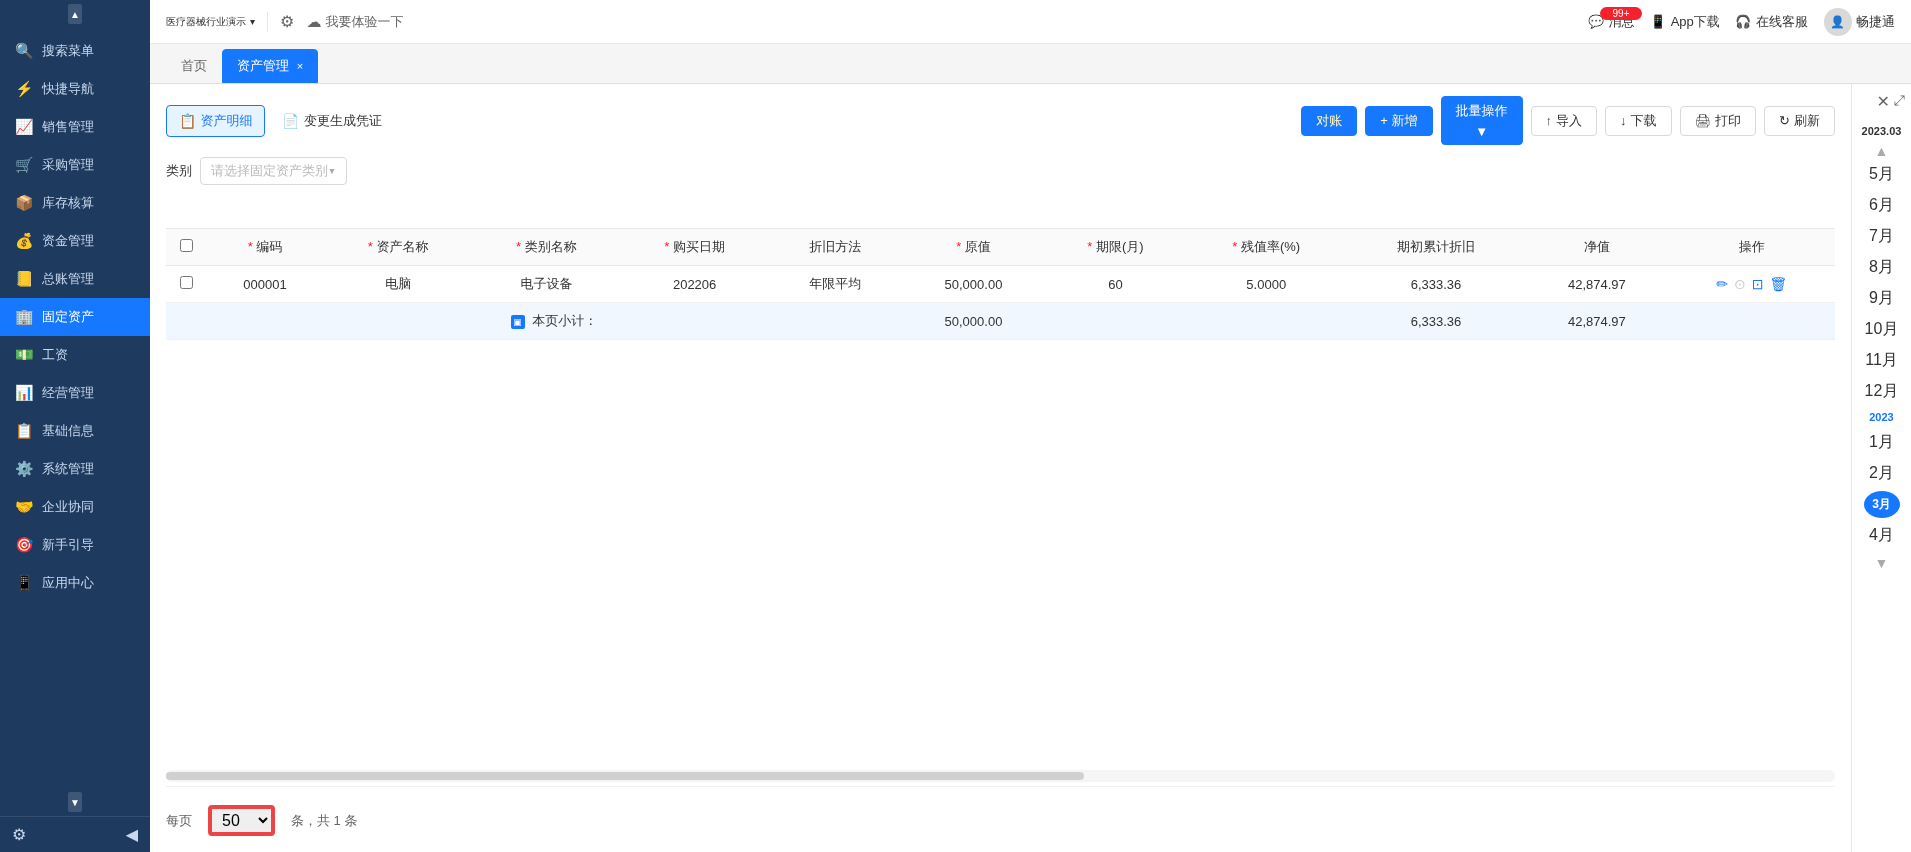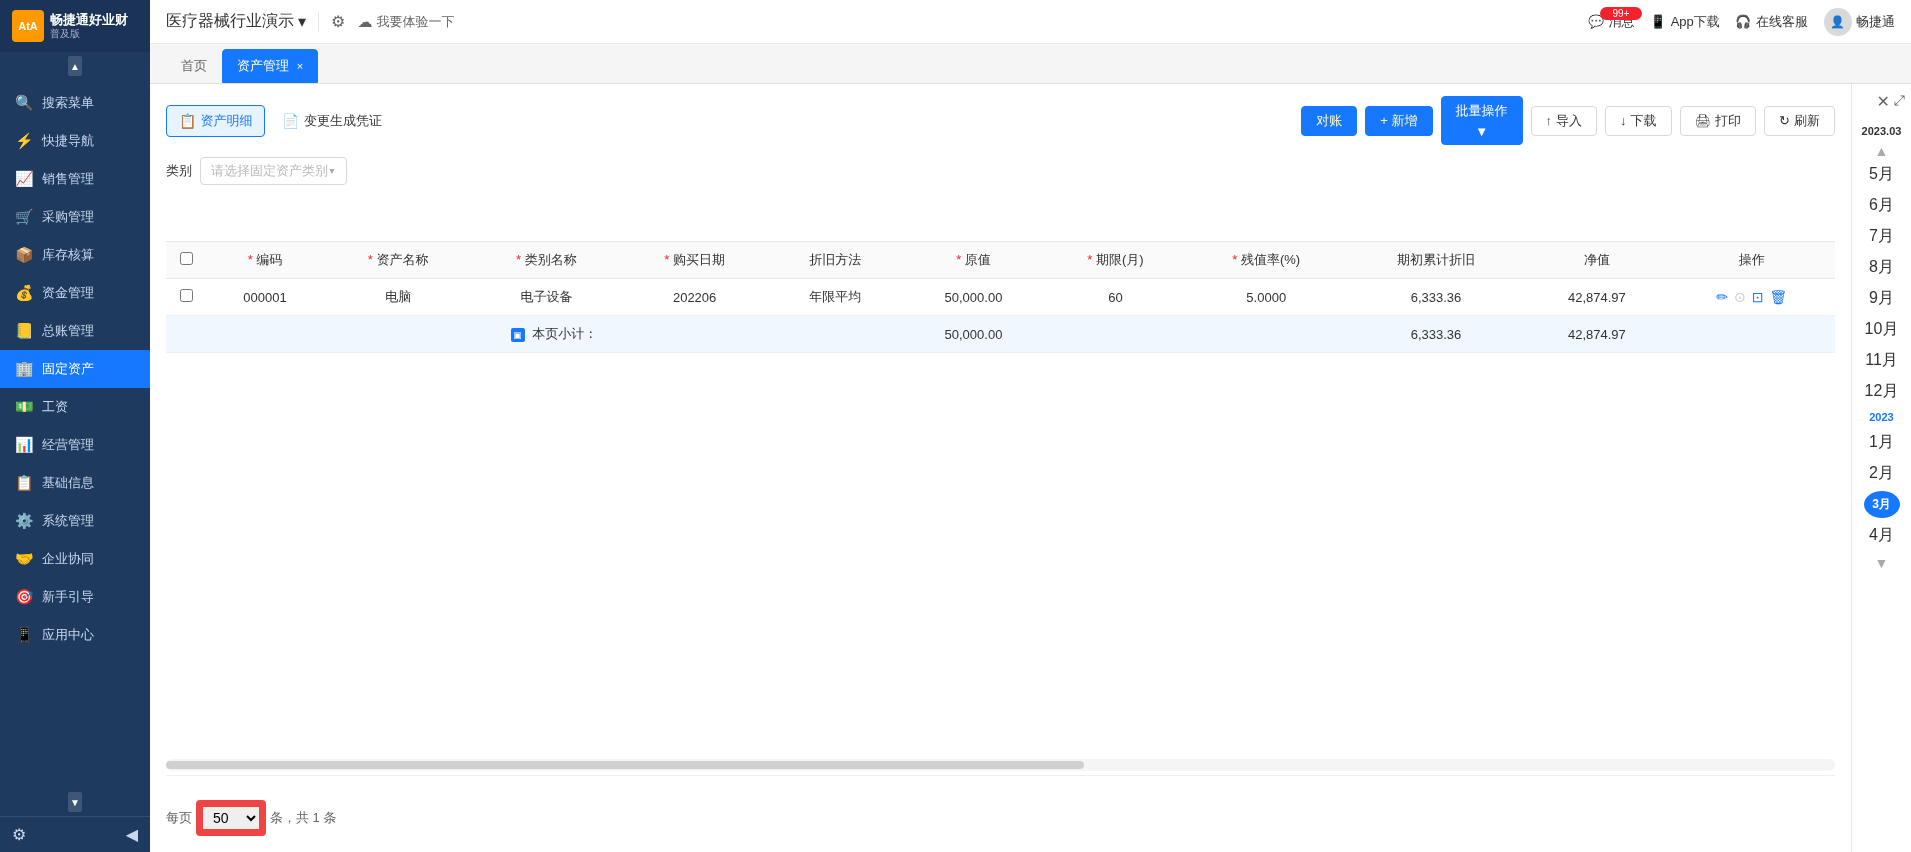--- a/index.html
+++ b/index.html
@@ -79,21 +79,21 @@
       display: flex;
       align-items: center;
       padding: 0 16px;
       gap: 12px;
       flex-shrink: 0;
     }
     .topbar-company {
       display: flex;
       align-items: center;
       gap: 4px;
-      font-size: 16px;
+      font-size: 10px;
       color: #333;
       cursor: pointer;
     }
     .topbar-divider { width: 1px; height: 20px; background: #e8e8e8; }
     .topbar-settings { color: #666; cursor: pointer; font-size: 16px; }
     .topbar-trial {
       display: flex; align-items: center; gap: 4px;
       color: #666; font-size: 13px;
     }
     .topbar-trial-icon { font-size: 15px; }
@@ -212,21 +212,21 @@
     .btn-batch {
       background: #1677ff;
       color: #fff;
       border-color: #1677ff;
       flex-direction: column;
     }
     .filter-row {
       display: flex;
       align-items: center;
       gap: 8px;
-      margin-bottom: 20px;
+      margin-bottom: 7px;
     }
     .filter-label { font-size: 13px; color: #333; }
     .filter-select {
       display: flex;
       align-items: center;
       gap: 4px;
       border: 1px solid #d9d9d9;
       border-radius: 4px;
       padding: 4px 10px;
       font-size: 13px;
@@ -294,32 +294,32 @@
     .action-icons { display: flex; gap: 6px; justify-content: center; align-items: center; }
     .action-icon { cursor: pointer; color: #1677ff; font-size: 14px; }
     .action-icon.disabled { color: #ccc; cursor: not-allowed; }
     .checkbox-cell { width: 40px; }
     input[type=checkbox] { cursor: pointer; }
 
     
     .pagination {
       display: flex;
       align-items: center;
-      gap: 4px;
-      padding: 24px 0 4px;
+      gap: 16px;
+      padding: 18px 0 4px;
       border-top: 1px solid #f0f0f0;
       font-size: 13px;
       color: #666;
       flex-shrink: 0;
     }
     .page-select {
-      border: 7px solid #ef4444;
+      border: 4px solid #ef4444;
       border-radius: 4px;
       padding: 2px 6px;
-      font-size: 14px;
+      font-size: 16px;
       cursor: pointer;
     }
 
     
     .table-scrollbar {
       height: 12px;
       background: #f5f5f5;
       margin: 4px 0;
       border-radius: 6px;
       position: relative;
@@ -364,29 +364,20 @@
       font-size: 16px;
       color: #333;
       cursor: pointer;
       border-radius: 4px;
     }
   </style>
 </head>
 <body>
 
 <div class="sidebar">
-  <div class="sidebar-logo">
-    <div class="sidebar-logo-icon">
-      <span>AtA</span>
-    </div>
-    <div class="sidebar-logo-text">
-      <div>畅捷通好业财</div>
-      <div class="sidebar-logo-sub">普及版</div>
-    </div>
-  </div>
   <div style="width:14px;height:20px;background:rgba(255,255,255,0.15);border-radius:2px;display:flex;align-items:center;justify-content:center;color:#fff;font-size:10px;margin:4px auto;cursor:pointer;">▲</div>
   <div class="sidebar-nav">
 
     <div class="sidebar-item">
       <span class="icon">🔍</span>
       <span>搜索菜单</span>
     </div>
     <div class="sidebar-item">
       <span class="icon">⚡</span>
       <span>快捷导航</span>

